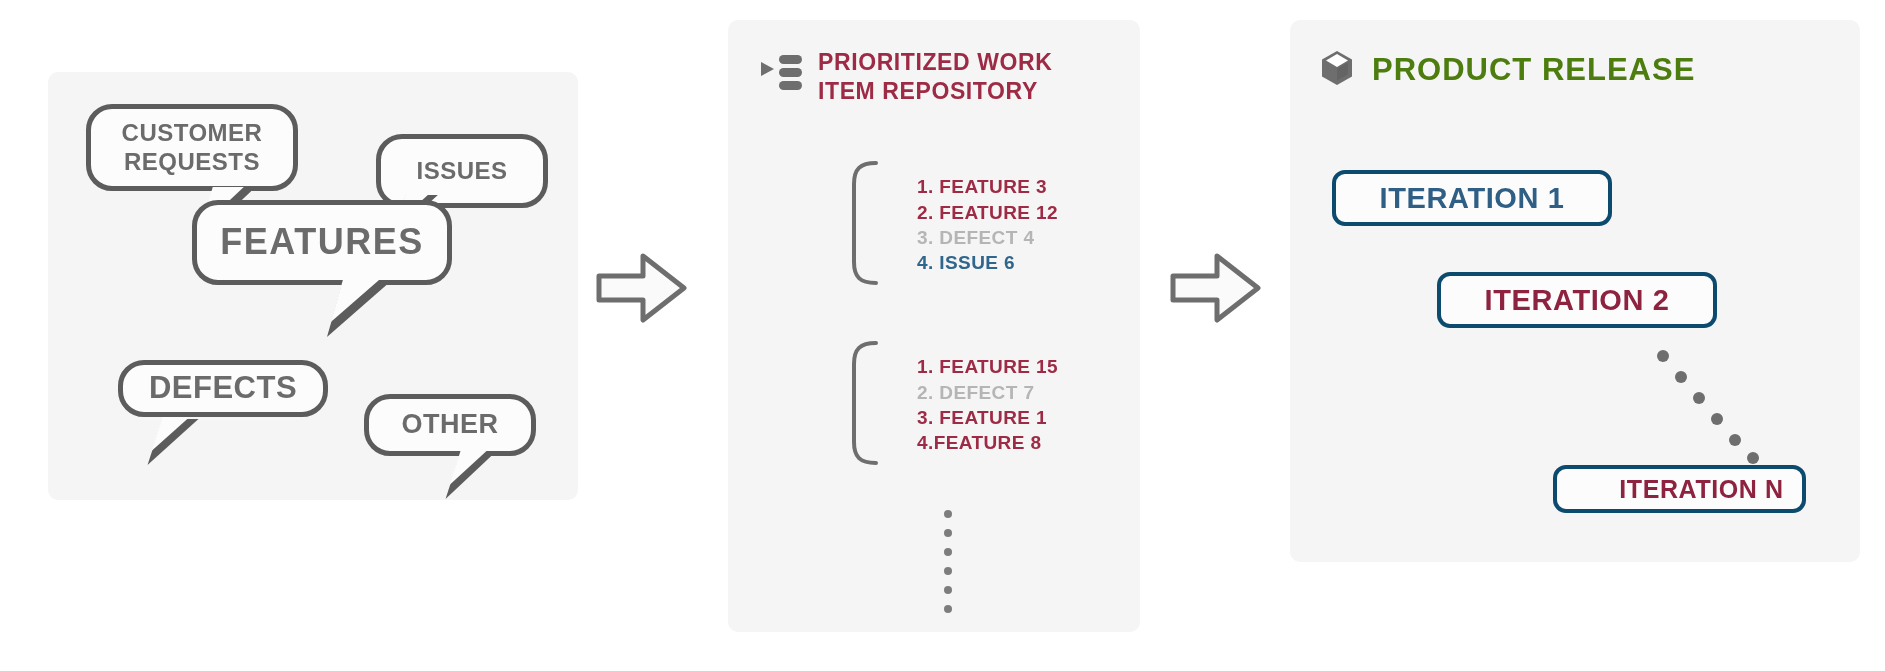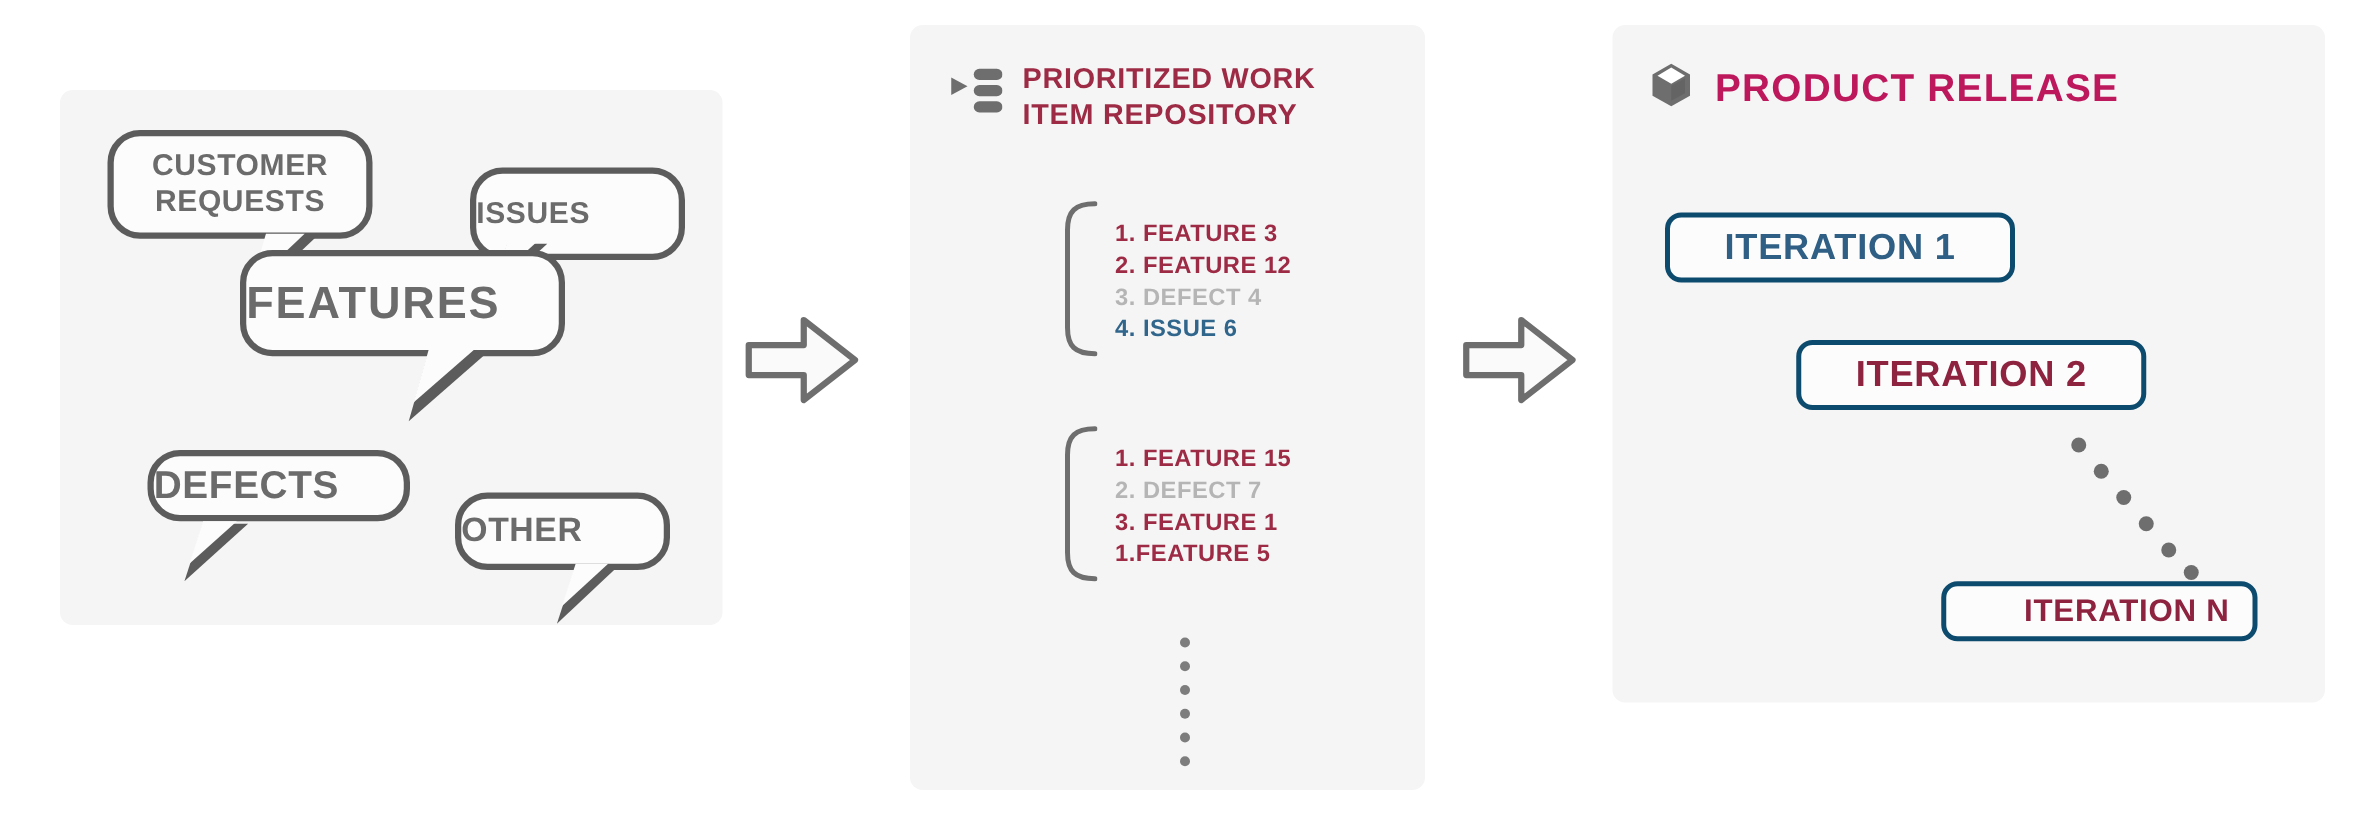--- a/index.html
+++ b/index.html
@@ -26,20 +26,21 @@
   #panel-release  { left: 1290px; top: 20px;  width: 570px;  height: 542px; }
 
   
   .bubble {
     position: absolute;
     background: #fcfcfc;
     border: 5px solid #5c5c5c;
     border-radius: 26px;
     display: flex;
     align-items: center;
+    justify-content: center;
     text-align: center;
     color: #6b6b6b;
     font-weight: bold;
     letter-spacing: 0.5px;
     box-sizing: border-box;
     line-height: 1.18;
   }
   
   .tail {
     position: absolute;
@@ -105,21 +106,21 @@
   #repo-queue-icon { margin-top: 5px; flex: none; }
   #repo-title {
     color: #9e2b45;
     font-weight: bold;
     font-size: 23px;
     letter-spacing: 0.6px;
     line-height: 1.28;
     white-space: pre-line;
   }
 
-  .repo-group { position: absolute; display: flex; align-items: stretch; }
+  .repo-group { position: absolute; display: flex; align-items: stretch; gap: 25px; }
   #repo-group-1 { left: 848px; top: 160px; }
   #repo-group-2 { left: 848px; top: 340px; }
   .group-bracket { flex: none; }
   .group-list {
     margin-left: 14px;
     display: flex;
     flex-direction: column;
     justify-content: center;
     font-weight: bold;
     font-size: 19px;
@@ -137,21 +138,21 @@
   #repo-ellipsis .dot {
     width: 8px; height: 8px; border-radius: 50%; background: #7d7d7d;
   }
 
   
   #release-header {
     position: absolute; left: 1320px; top: 50px;
     display: flex; align-items: center; gap: 18px;
   }
   #release-title {
-    color: #be185d;
+    color: #4d7c0f;
     font-weight: bold;
     font-size: 31px;
     letter-spacing: 1px;
   }
 
   .iteration {
     position: absolute;
     background: #fcfcfc;
     border: 4px solid #0c4a6e;
     border-radius: 13px;
@@ -242,21 +243,21 @@
 <div class="repo-group" id="repo-group-2">
   <span class="group-bracket">
     <svg width="30" height="126" viewBox="0 0 30 126">
       <path d="M28 3 C12 3 6 9 6 24 L6 102 C6 117 12 123 28 123" fill="none" stroke="#6e6e6e" stroke-width="4" stroke-linecap="round"></path>
     </svg>
   </span>
   <div class="group-list">
     <span class="item-feature">1. FEATURE 15</span>
     <span class="item-defect">2. DEFECT 7</span>
     <span class="item-feature">3. FEATURE 1</span>
-    <span class="item-feature">1.FEATURE 5</span>
+    <span class="item-feature">4.FEATURE 8</span>
   </div>
 </div>
 
 <div id="repo-ellipsis">
   <span class="dot"></span>
   <span class="dot"></span>
   <span class="dot"></span>
   <span class="dot"></span>
   <span class="dot"></span>
   <span class="dot"></span>

